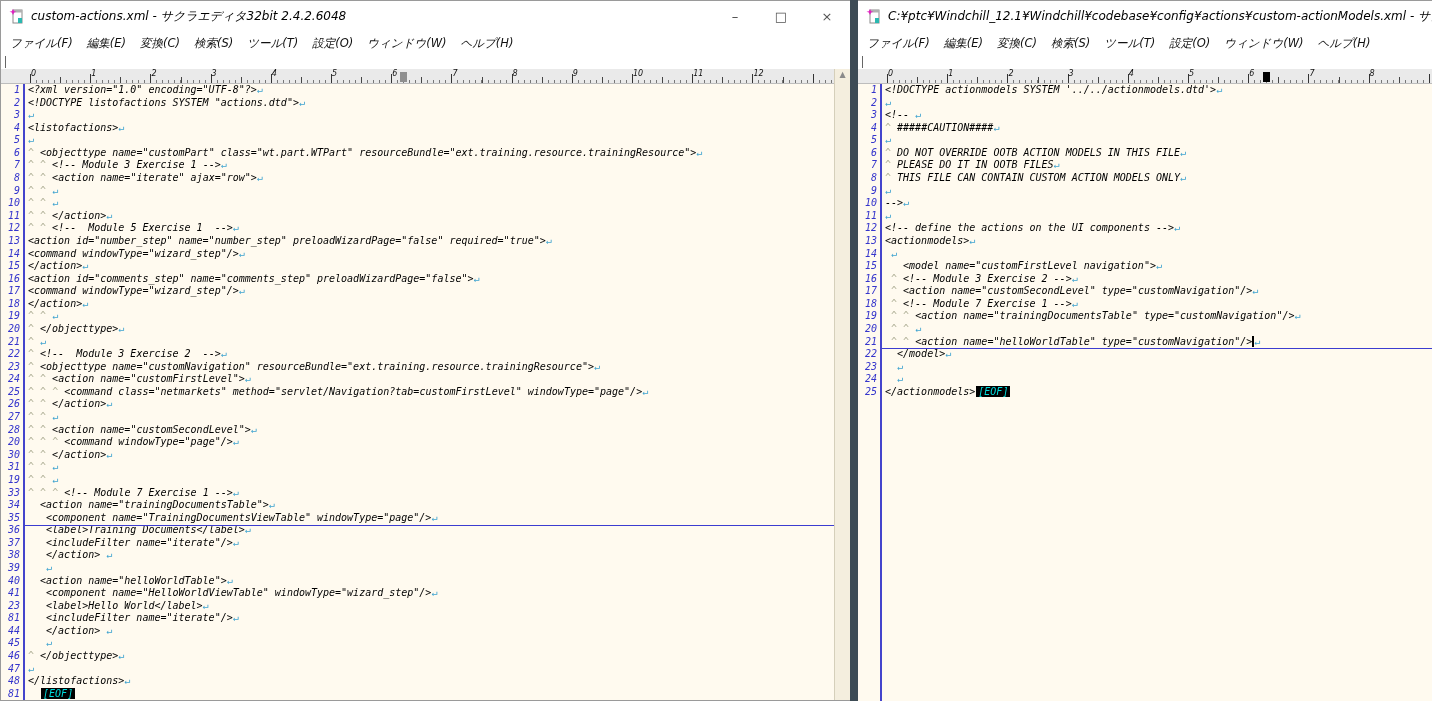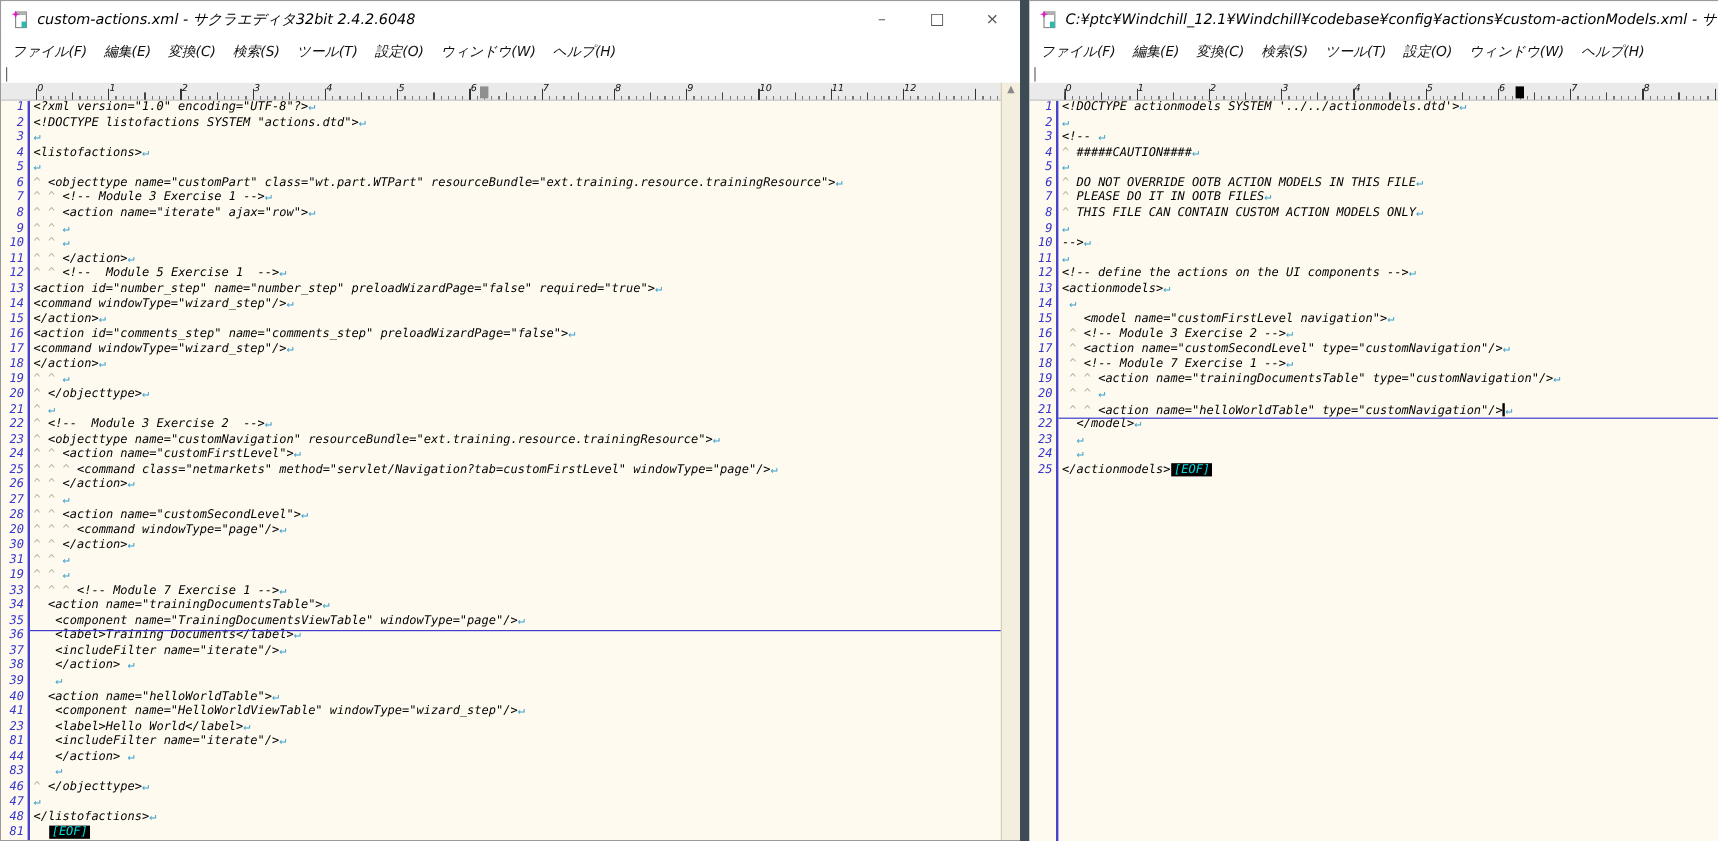--- a/index.html
+++ b/index.html
@@ -145,21 +145,21 @@
           <div>35</div>
           <div>36</div>
           <div>37</div>
           <div>38</div>
           <div>39</div>
           <div>40</div>
           <div>41</div>
           <div>23</div>
           <div>81</div>
           <div>44</div>
-          <div>83</div>
+          <div>45</div>
           <div>46</div>
           <div>47</div>
           <div>48</div>
           <div>81</div>
         </div>
       <div class="code"><div class="ln">&lt;?xml version="1.0" encoding="UTF-8"?&gt;<span class="nl">↵</span></div><div class="ln">&lt;!DOCTYPE listofactions SYSTEM "actions.dtd"&gt;<span class="nl">↵</span></div><div class="ln"><span class="nl">↵</span></div><div class="ln">&lt;listofactions&gt;<span class="nl">↵</span></div><div class="ln"><span class="nl">↵</span></div><div class="ln"><span class="tab">^</span> &lt;objecttype name="customPart" class="wt.part.WTPart" resourceBundle="ext.training.resource.trainingResource"&gt;<span class="nl">↵</span></div><div class="ln"><span class="tab">^</span> <span class="tab">^</span> &lt;!-- Module 3 Exercise 1 --&gt;<span class="nl">↵</span></div><div class="ln"><span class="tab">^</span> <span class="tab">^</span> &lt;action name="iterate" ajax="row"&gt;<span class="nl">↵</span></div><div class="ln"><span class="tab">^</span> <span class="tab">^</span> <span class="nl">↵</span></div><div class="ln"><span class="tab">^</span> <span class="tab">^</span> <span class="nl">↵</span></div><div class="ln"><span class="tab">^</span> <span class="tab">^</span> &lt;/action&gt;<span class="nl">↵</span></div><div class="ln"><span class="tab">^</span> <span class="tab">^</span> &lt;!--  Module 5 Exercise 1  --&gt;<span class="nl">↵</span></div><div class="ln">&lt;action id="number_step" name="number_step" preloadWizardPage="false" required="true"&gt;<span class="nl">↵</span></div><div class="ln">&lt;command windowType="wizard_step"/&gt;<span class="nl">↵</span></div><div class="ln">&lt;/action&gt;<span class="nl">↵</span></div><div class="ln">&lt;action id="comments_step" name="comments_step" preloadWizardPage="false"&gt;<span class="nl">↵</span></div><div class="ln">&lt;command windowType="wizard_step"/&gt;<span class="nl">↵</span></div><div class="ln">&lt;/action&gt;<span class="nl">↵</span></div><div class="ln"><span class="tab">^</span> <span class="tab">^</span> <span class="nl">↵</span></div><div class="ln"><span class="tab">^</span> &lt;/objecttype&gt;<span class="nl">↵</span></div><div class="ln"><span class="tab">^</span> <span class="nl">↵</span></div><div class="ln"><span class="tab">^</span> &lt;!--  Module 3 Exercise 2  --&gt;<span class="nl">↵</span></div><div class="ln"><span class="tab">^</span> &lt;objecttype name="customNavigation" resourceBundle="ext.training.resource.trainingResource"&gt;<span class="nl">↵</span></div><div class="ln"><span class="tab">^</span> <span class="tab">^</span> &lt;action name="customFirstLevel"&gt;<span class="nl">↵</span></div><div class="ln"><span class="tab">^</span> <span class="tab">^</span> <span class="tab">^</span> &lt;command class="netmarkets" method="servlet/Navigation?tab=customFirstLevel" windowType="page"/&gt;<span class="nl">↵</span></div><div class="ln"><span class="tab">^</span> <span class="tab">^</span> &lt;/action&gt;<span class="nl">↵</span></div><div class="ln"><span class="tab">^</span> <span class="tab">^</span> <span class="nl">↵</span></div><div class="ln"><span class="tab">^</span> <span class="tab">^</span> &lt;action name="customSecondLevel"&gt;<span class="nl">↵</span></div><div class="ln"><span class="tab">^</span> <span class="tab">^</span> <span class="tab">^</span> &lt;command windowType="page"/&gt;<span class="nl">↵</span></div><div class="ln"><span class="tab">^</span> <span class="tab">^</span> &lt;/action&gt;<span class="nl">↵</span></div><div class="ln"><span class="tab">^</span> <span class="tab">^</span> <span class="nl">↵</span></div><div class="ln"><span class="tab">^</span> <span class="tab">^</span> <span class="nl">↵</span></div><div class="ln"><span class="tab">^</span> <span class="tab">^</span> <span class="tab">^</span> &lt;!-- Module 7 Exercise 1 --&gt;<span class="nl">↵</span></div><div class="ln">  &lt;action name="trainingDocumentsTable"&gt;<span class="nl">↵</span></div><div class="ln">   &lt;component name="TrainingDocumentsViewTable" windowType="page"/&gt;<span class="nl">↵</span></div><div class="ln">   &lt;label&gt;Training Documents&lt;/label&gt;<span class="nl">↵</span></div><div class="ln">   &lt;includeFilter name="iterate"/&gt;<span class="nl">↵</span></div><div class="ln">   &lt;/action&gt; <span class="nl">↵</span></div><div class="ln">   <span class="nl">↵</span></div><div class="ln">  &lt;action name="helloWorldTable"&gt;<span class="nl">↵</span></div><div class="ln">   &lt;component name="HelloWorldViewTable" windowType="wizard_step"/&gt;<span class="nl">↵</span></div><div class="ln">   &lt;label&gt;Hello World&lt;/label&gt;<span class="nl">↵</span></div><div class="ln">   &lt;includeFilter name="iterate"/&gt;<span class="nl">↵</span></div><div class="ln">   &lt;/action&gt; <span class="nl">↵</span></div><div class="ln">   <span class="nl">↵</span></div><div class="ln"><span class="tab">^</span> &lt;/objecttype&gt;<span class="nl">↵</span></div><div class="ln"><span class="nl">↵</span></div><div class="ln">&lt;/listofactions&gt;<span class="nl">↵</span></div><div class="ln">  <span class="eof">[EOF]</span></div><div class="underline" style="top: 440.65px;"></div></div>
     </div>
     <div class="vscroll">
       <div class="arrow">▲</div>
     </div>

